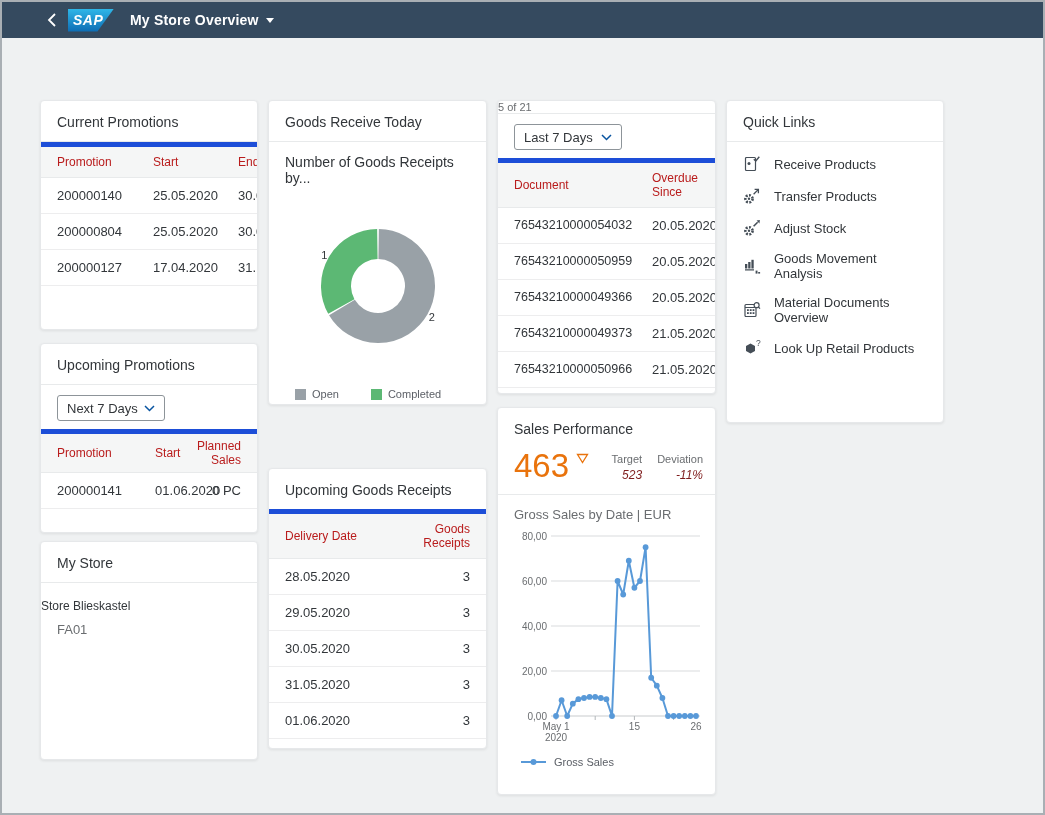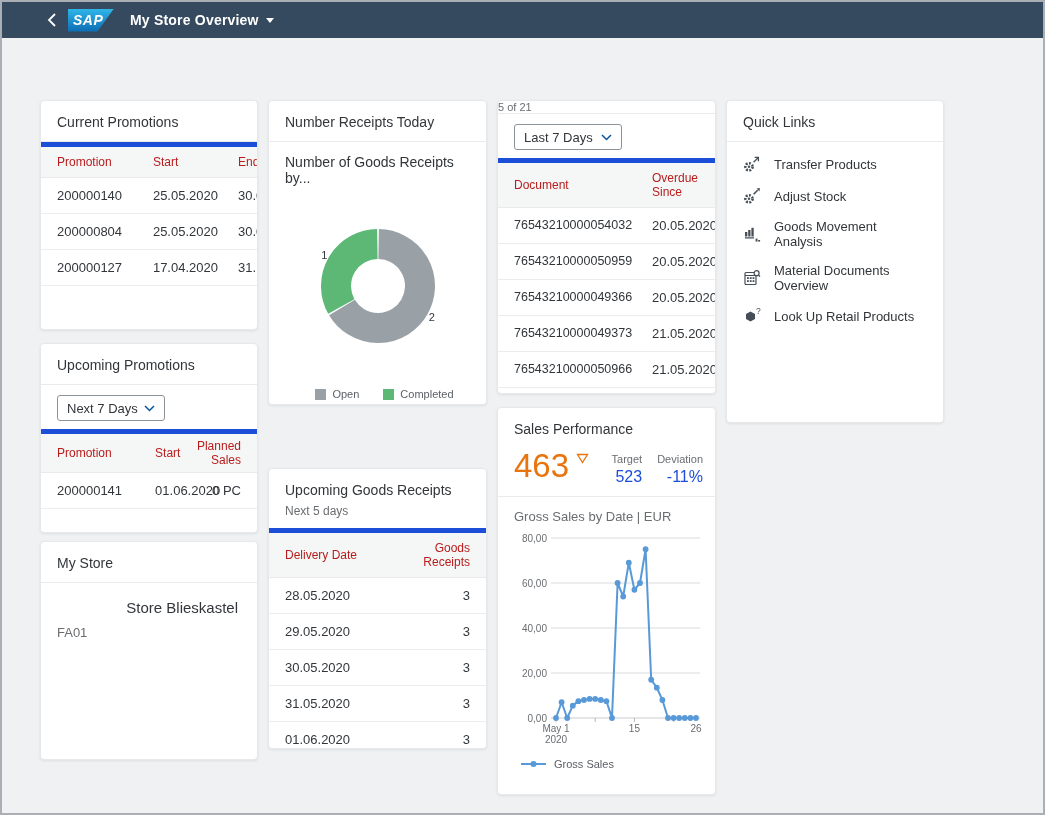--- a/index.html
+++ b/index.html
@@ -44,37 +44,37 @@
   .tbl td{font-size:13px;color:#32363a;padding:10px 8px;border-bottom:1px solid #ededee;}
   .tbl th:first-child,.tbl td:first-child{padding-left:16px;}
   .tbl th:last-child,.tbl td:last-child{padding-right:16px;}
   .tbl .r{text-align:right;}
   .tbl-current th:nth-child(1){width:37%;} .tbl-current th:nth-child(2){width:32%;}
   .tbl-upprom th:nth-child(1){width:38%;} .tbl-upprom th:nth-child(3){width:56px;}
   .tbl-upprom th{padding-top:5px;padding-bottom:5px;}
   .tbl-overdue th:nth-child(1){width:122px;}
   .tbl-overdue td:nth-child(1){font-size:12.5px;word-break:break-all;line-height:15px;padding-top:4px;padding-bottom:4px;width:122px;}
   
-  .store-name{font-size:15px;color:#32363a;padding:16px 19px 0;text-align:right;}
+  .store-name{font-size:12px;color:#32363a;padding:16px 0 0;}
   .store-id{font-size:13px;color:#6a6d70;padding:9px 16px 0;}
   
   .donut-sub{font-size:14px;color:#32363a;padding:12px 16px 0;}
   .donut-label{font-size:11px;fill:#32363a;}
-  .donut-legend{display:flex;gap:24px;padding:6px 12px 0 26px;justify-content:center;}
+  .donut-legend{display:flex;gap:32px;padding:6px 12px 0 26px;}
   .leg-item{display:inline-flex;align-items:center;gap:6px;font-size:11px;color:#5b5f66;cursor:pointer;}
   .leg-item .sw{width:11px;height:11px;display:inline-block;}
   
   .kpi-sub{font-size:13px;color:#6a6d70;padding:0 16px 4px;margin-top:-3px;}
   .kpi-row{display:flex;align-items:flex-start;padding:0 12px 10px 16px;}
   .kpi-value{font-size:33px;line-height:36px;color:#e9730c;font-weight:400;}
   .kpi-arrow{margin:5px 0 0 7px;}
   .kpi-metrics{margin-left:auto;display:flex;gap:15px;padding-top:5px;}
   .metric{text-align:right;}
   .m-label{font-size:11px;color:#6a6d70;}
-  .m-value{font-size:16px;color:#1d4ed8;margin-top:3px;}
+  .m-value{font-size:12px;color:#7f1d1d;margin-top:3px;font-style:italic;}
   .divider{border-bottom:1px solid #e8eaeb;}
   .chart-label{font-size:13px;color:#6a6d70;padding:12px 16px 2px;}
   .axis-text{font-size:10px;fill:#6a6d70;}
   .chart-legend{display:flex;align-items:center;gap:7px;padding:2px 16px 0 22px;font-size:11px;color:#5b5f66;cursor:pointer;}
   
   .ql-list{list-style:none;margin:6px 0 0;padding:0;}
   .ql-item{display:flex;align-items:center;gap:13px;padding:7px 16px;cursor:pointer;}
   .ql-item .lbl{font-size:13px;color:#32363a;}
   .ql-icon{flex:0 0 18px;}
 </style>
@@ -159,21 +159,21 @@
 
       <section class="card h219">
         <h2 class="card-title bordered">My Store</h2>
         <div class="store-name">Store Blieskastel</div>
         <div class="store-id">FA01</div>
       </section>
     </div>
 
     <div class="col w219">
       <section class="card h305">
-        <h2 class="card-title bordered">Number Receipts Today</h2>
+        <h2 class="card-title bordered">Goods Receive Today</h2>
         <div class="donut-sub">Number of Goods Receipts by...</div>
         <svg width="217" height="192" viewBox="0 0 217 192">
             <path d="M 109.62997637526578 58.00472491140692 A 42 42 0 1 1 72.94601312199549 121.54321308906074" fill="none" stroke="#99a1a7" stroke-width="30"></path>
             <text x="162.69357503463522" y="135" text-anchor="middle" class="donut-label">2</text>
             <path d="M 72.31603674672972 120.45206199953236 A 42 42 0 0 1 108.37002362473423 58.00472491140692" fill="none" stroke="#5cb874" stroke-width="30"></path>
             <text x="55.306424965364776" y="73.00000000000004" text-anchor="middle" class="donut-label">1</text>
           </svg>
         <div class="donut-legend">
           <span class="leg-item">
             <span class="sw" style="background: rgb(153, 161, 167);"></span>
@@ -181,21 +181,20 @@
           </span>
           <span class="leg-item">
             <span class="sw" style="background: rgb(92, 184, 116);"></span>
             <span>Completed</span>
           </span>
         </div>
       </section>
 
       <section class="card h281">
         <h2 class="card-title">Upcoming Goods Receipts</h2>
-        <div class="card-sub">Next 5 days</div>
         <table class="tbl">
           <thead>
               <tr>
                 <th>Delivery Date</th>
                 <th class="r">Goods Receipts</th>
               </tr>
             </thead>
           <tbody>
               <tr>
                 <td>28.05.2020</td>
@@ -341,20 +340,28 @@
         </div>
       </section>
     </div>
 
     <div class="col w218">
       <section class="card h323">
         <h2 class="card-title bordered">Quick Links</h2>
         <ul class="ql-list">
           <li class="ql-item">
             <svg class="ql-icon" width="18" height="18" viewBox="0 0 18 18">
+              <rect x="2.5" y="2.5" width="10" height="13" rx="1" fill="none" stroke="#454e57" stroke-width="1.2"></rect>
+              <circle cx="6" cy="8.5" r="1.5" fill="#454e57"></circle>
+              <polyline points="10.8,4.2 12.8,6 16.3,1.8" fill="none" stroke="#454e57" stroke-width="1.4"></polyline>
+            </svg>
+            <span class="lbl">Receive Products</span>
+          </li>
+          <li class="ql-item">
+            <svg class="ql-icon" width="18" height="18" viewBox="0 0 18 18">
               <circle cx="6" cy="11.8" r="3.6" fill="none" stroke="#454e57" stroke-width="2.6" stroke-dasharray="1.9 1.4"></circle>
               <circle cx="6" cy="11.8" r="1.2" fill="#454e57"></circle>
               <path d="M10.6 7.2 L15.4 2.4 M11.6 2.4 H15.4 V6.2" fill="none" stroke="#454e57" stroke-width="1.3"></path>
             </svg>
             <span class="lbl">Transfer Products</span>
           </li>
           <li class="ql-item">
             <svg class="ql-icon" width="18" height="18" viewBox="0 0 18 18">
               <circle cx="6" cy="11.8" r="3.6" fill="none" stroke="#454e57" stroke-width="2.6" stroke-dasharray="1.9 1.4"></circle>
               <circle cx="6" cy="11.8" r="1.2" fill="#454e57"></circle>

